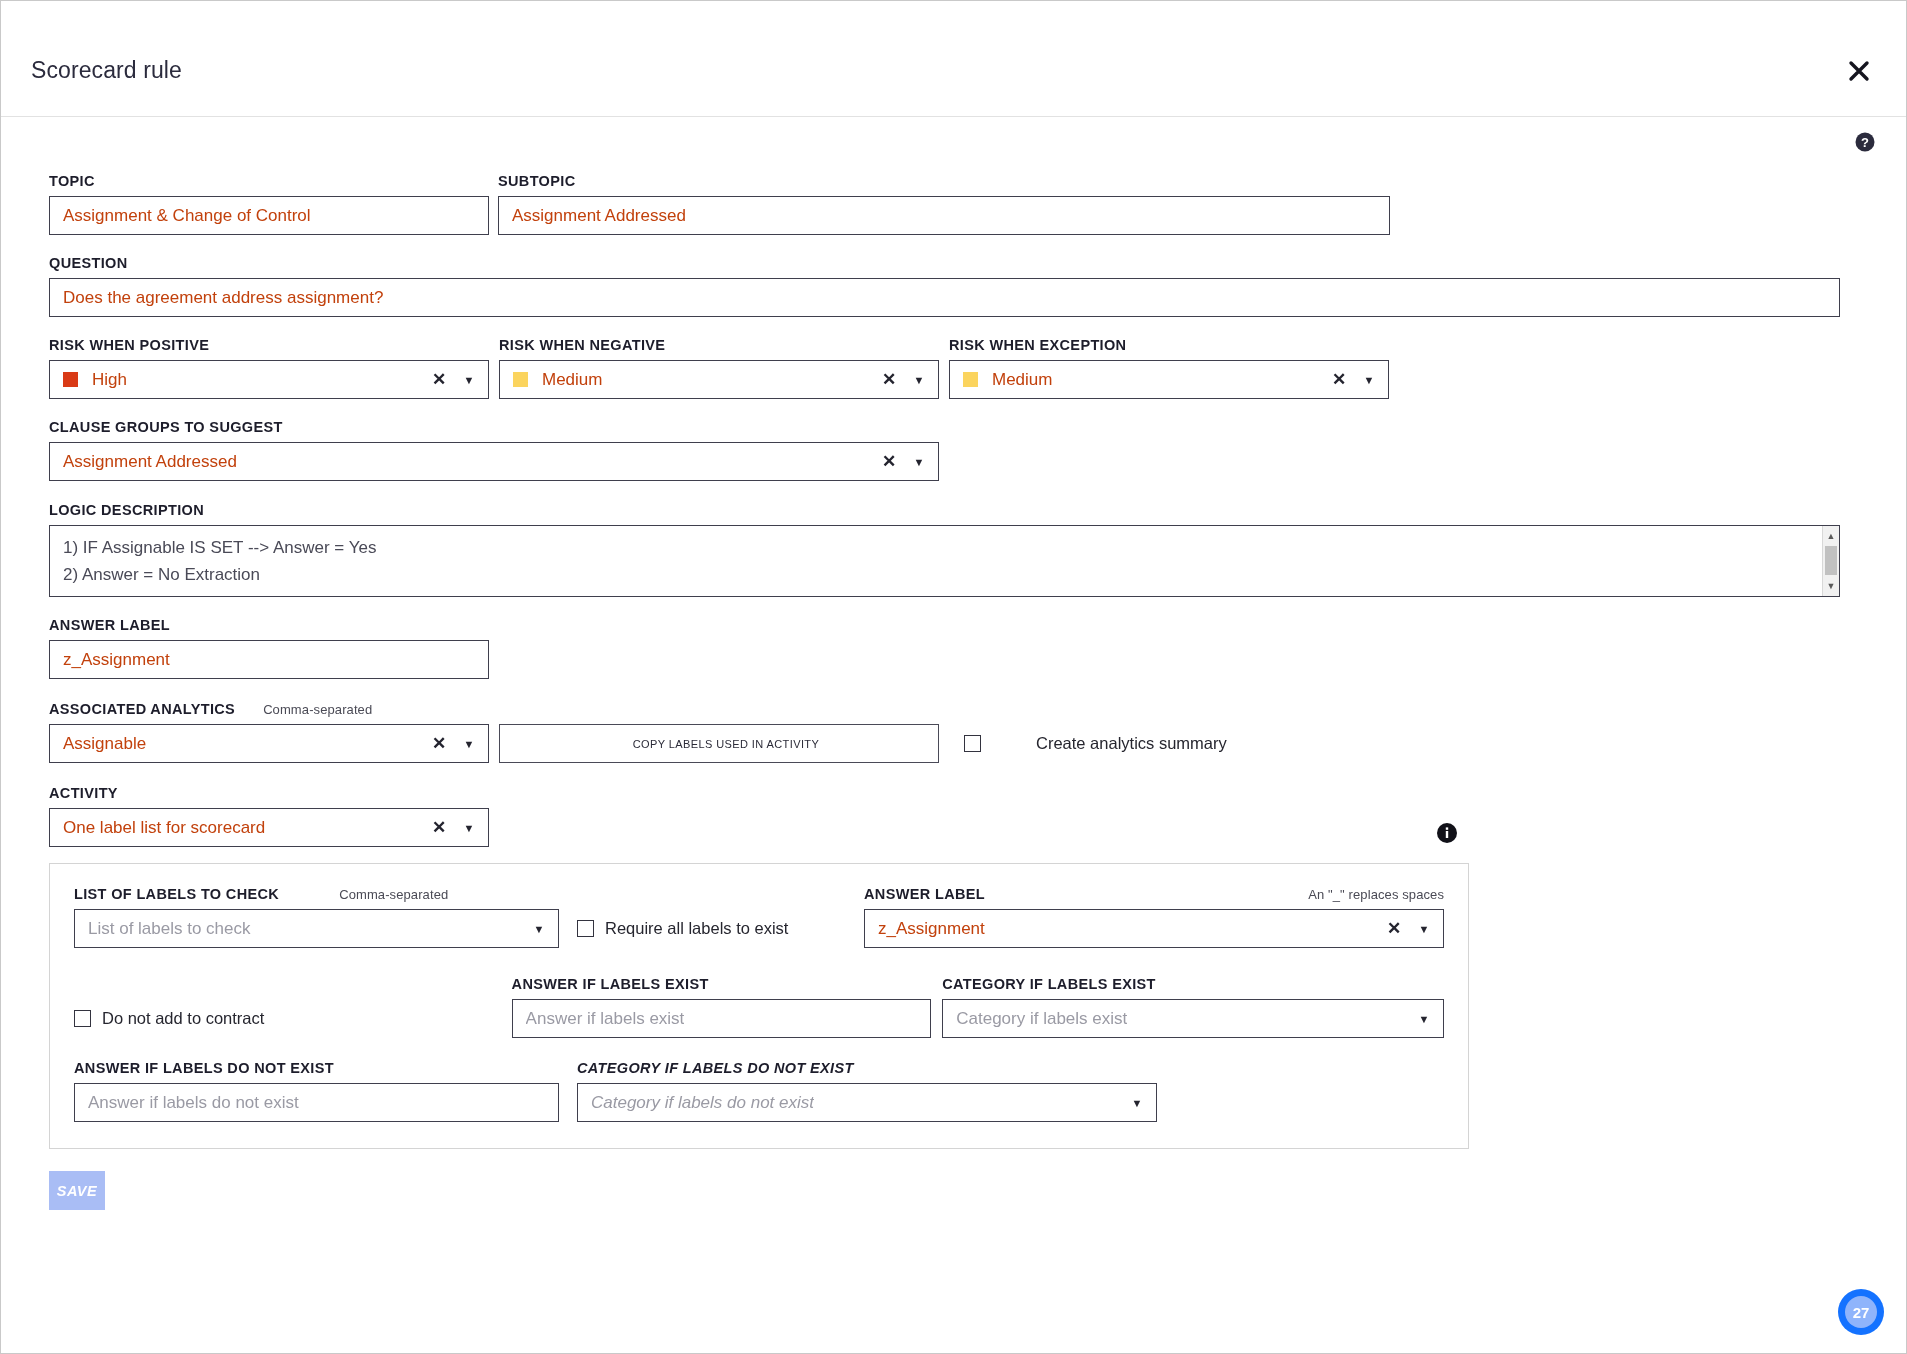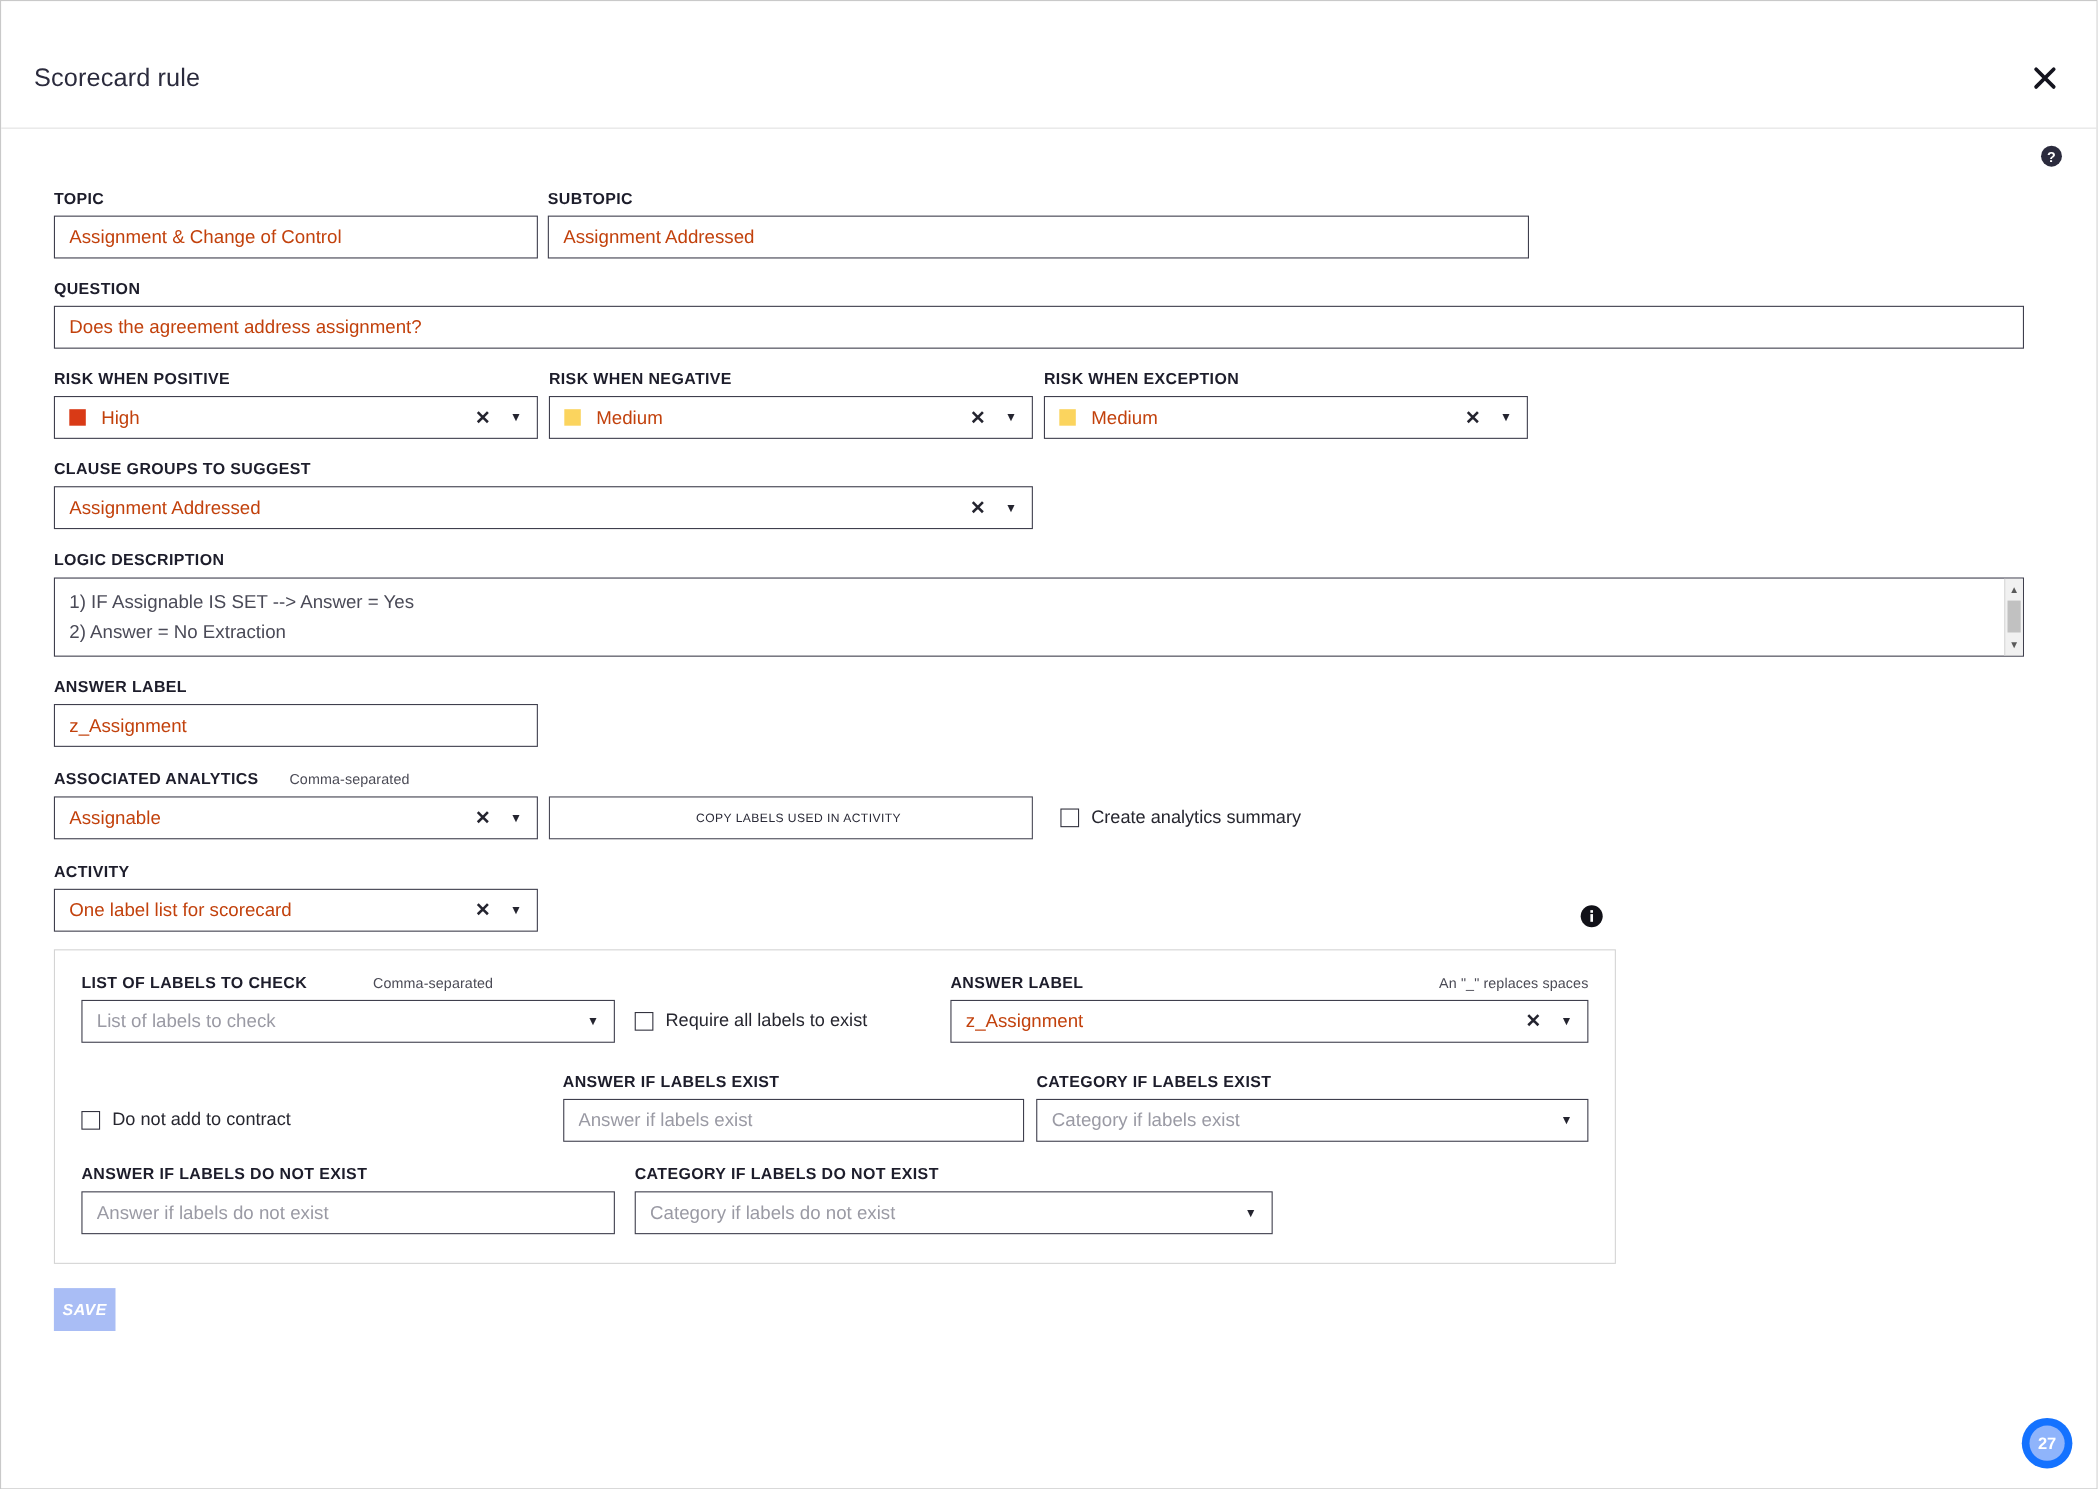--- a/index.html
+++ b/index.html
@@ -322,21 +322,21 @@
         <span class="label">ASSOCIATED ANALYTICS</span>
         <span class="hint">Comma-separated</span>
       </div>
       <div class="row">
         <div class="field" style="width:440px;">
           <span class="val">Assignable</span>
           <span class="ctrl-x">✕</span>
           <span class="ctrl-caret">▼</span>
         </div>
         <div class="flat-btn" style="width:440px; margin-left:10px;">COPY LABELS USED IN ACTIVITY</div>
-        <div class="chk-wrap" style="margin-left:25px;">
+        <div class="chk-wrap" style="margin-left:25px;gap:44px;">
           <span class="chk"></span>
           <span class="chk-label">Create analytics summary</span>
         </div>
       </div>
     </div>
 
     <div style="margin-top:22px;">
       <span class="label">ACTIVITY</span>
       <div class="field" style="width:440px;">
         <span class="val">One label list for scorecard</span>
@@ -402,21 +402,21 @@
         </div>
       </div>
 
       <div class="row" style="margin-top:22px;">
         <div style="width:485px;">
           <span class="label">ANSWER IF LABELS DO NOT EXIST</span>
           <div class="field">
             <span class="ph">Answer if labels do not exist</span>
           </div>
         </div>
-        <div style="width:580px; margin-left:18px;">
+        <div style="width:580px; margin-left:18px;font-style:italic;">
           <span class="label">CATEGORY IF LABELS DO NOT EXIST</span>
           <div class="field">
             <span class="ph">Category if labels do not exist</span>
             <span class="ctrl-caret caret-only">▼</span>
           </div>
         </div>
       </div>
     </div>
 
     <div class="save-btn">SAVE</div>

